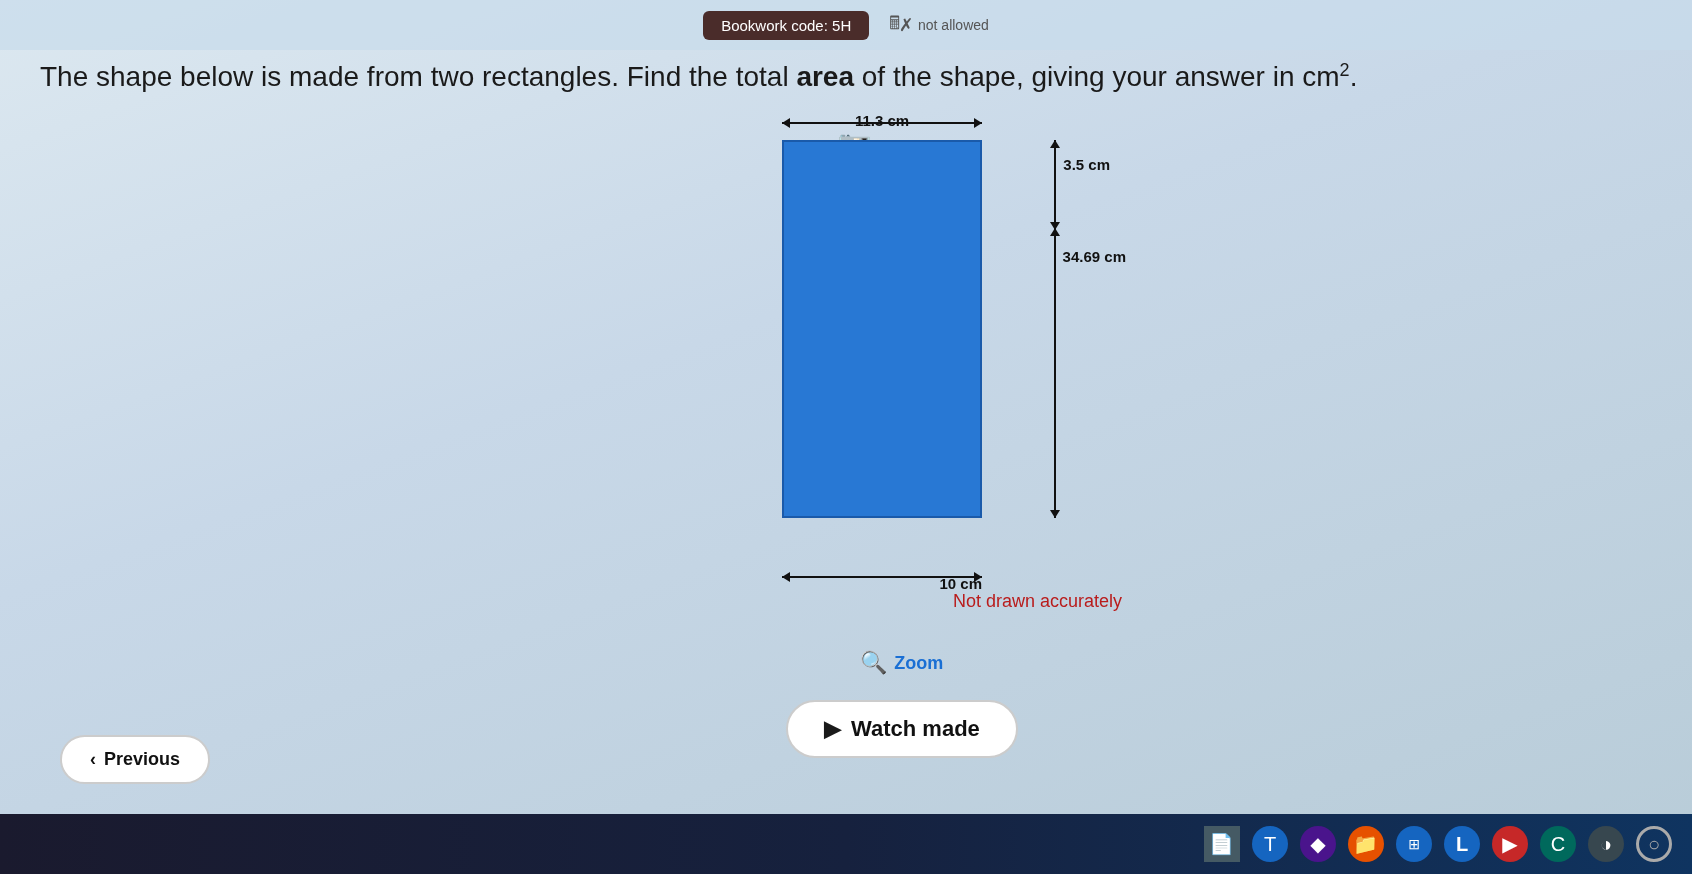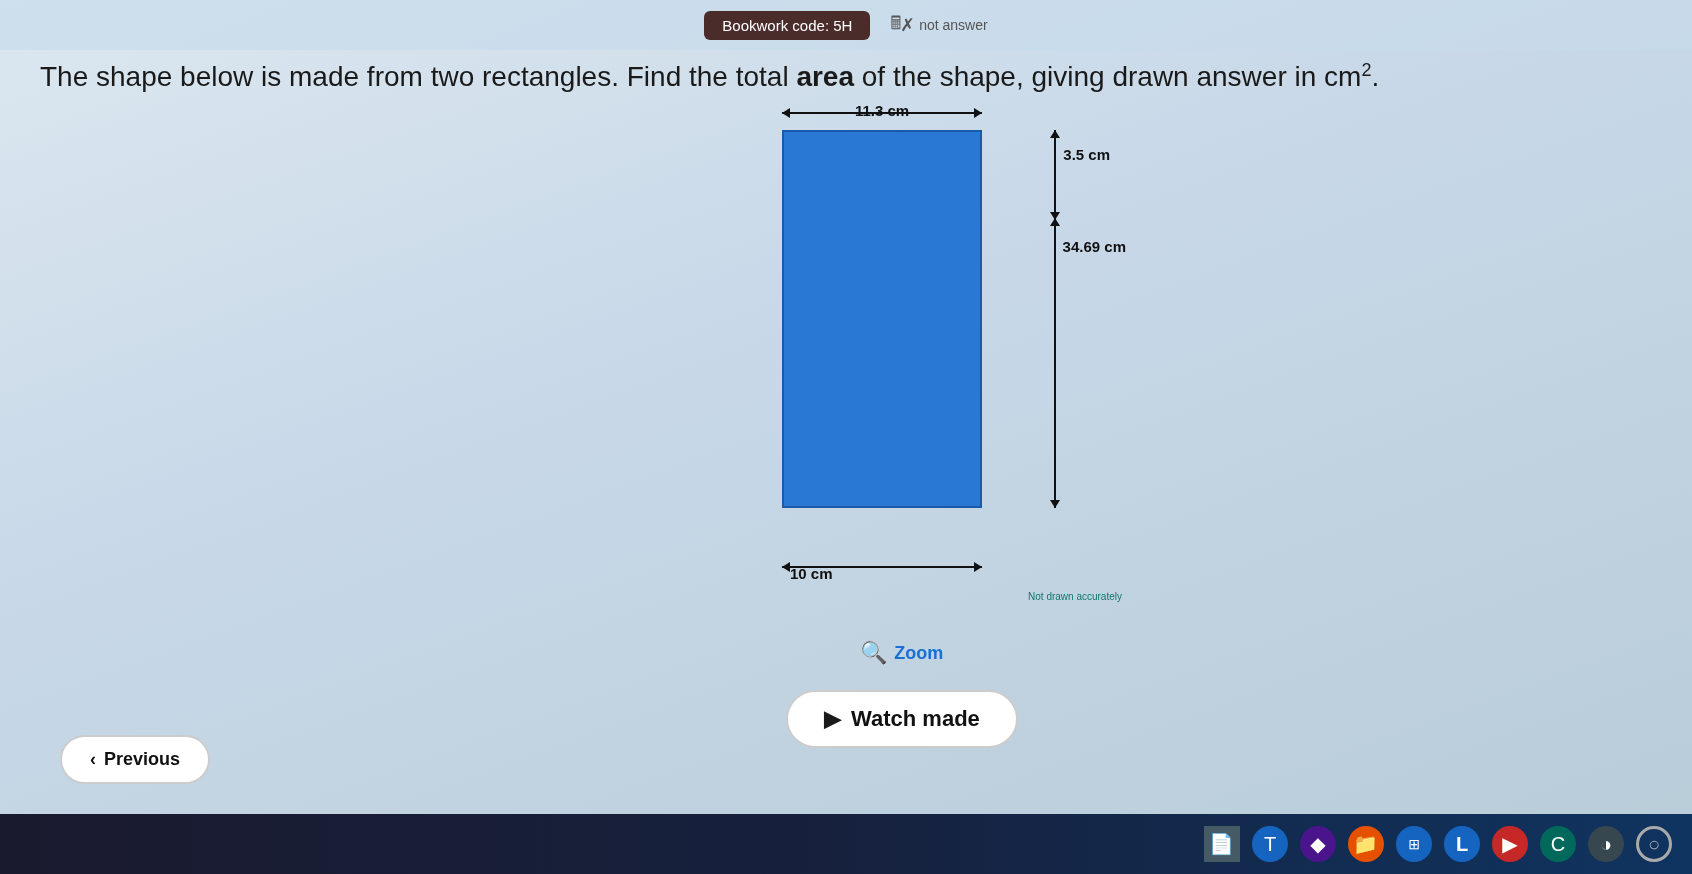--- a/index.html
+++ b/index.html
@@ -71,21 +71,21 @@
       transform: translateX(-30%);
       display: flex;
       flex-direction: column;
       align-items: center;
     }
 
     .shape-container {
       position: relative;
       width: 280px;
       height: 420px;
-      margin-top: 10px;
+      margin-top: 20px;
     }
 
     
     
     .rect-top {
       position: absolute;
       top: 0;
       left: 20px;
       width: 200px;
       height: 90px;
@@ -217,23 +217,23 @@
       left: -4px;
       width: 0; height: 0;
       border-top: 8px solid #111;
       border-left: 5px solid transparent;
       border-right: 5px solid transparent;
     }
 
     
     .dim-bottom-width {
       bottom: -32px;
-      left: 28px;
-      width: 200px;
-      text-align: left;
+      left: 20px;
+      width: 200px;
+      text-align: right;
     }
 
     .arrow-bottom-width {
       position: absolute;
       bottom: -18px;
       left: 20px;
       width: 200px;
       height: 2px;
       background: #111;
     }
@@ -253,22 +253,22 @@
       right: 0;
       border-left: 8px solid #111;
       border-top: 5px solid transparent;
       border-bottom: 5px solid transparent;
     }
 
     .not-drawn {
       position: absolute;
       bottom: -52px;
       right: -80px;
-      font-size: 10px;
-      color: #0f766e;
+      font-size: 18px;
+      color: #b91c1c;
       white-space: nowrap;
     }
 
     
     .zoom-btn {
       margin-top: 90px;
       color: #1a6fd4;
       font-size: 18px;
       font-weight: 600;
       cursor: pointer;
@@ -387,26 +387,26 @@
       pointer-events: none;
     }
   </style>
 </head>
 <body>
 
 <div class="top-bar">
   <div class="bookwork-badge">Bookwork code: 5H</div>
   <div class="not-allowed">
     <span style="font-size:18px;">🖩✗</span>
-    <span>not answer</span>
+    <span>not allowed</span>
   </div>
 </div>
 
 <div class="question-text">
-  <span>The shape below is made from two rectangles. Find the total </span><span class="bold">area</span><span> of the shape, giving drawn answer in cm</span><span class="superscript">2</span><span>.</span>
+  <span>The shape below is made from two rectangles. Find the total </span><span class="bold">area</span><span> of the shape, giving your answer in cm</span><span class="superscript">2</span><span>.</span>
 </div>
 
 <div class="camera-icon">📷</div>
 
 <div class="cursor-arrow">↖</div>
 
 <div class="diagram-area">
   <div class="shape-container">
 
     <div class="arrow-top-width"></div>

